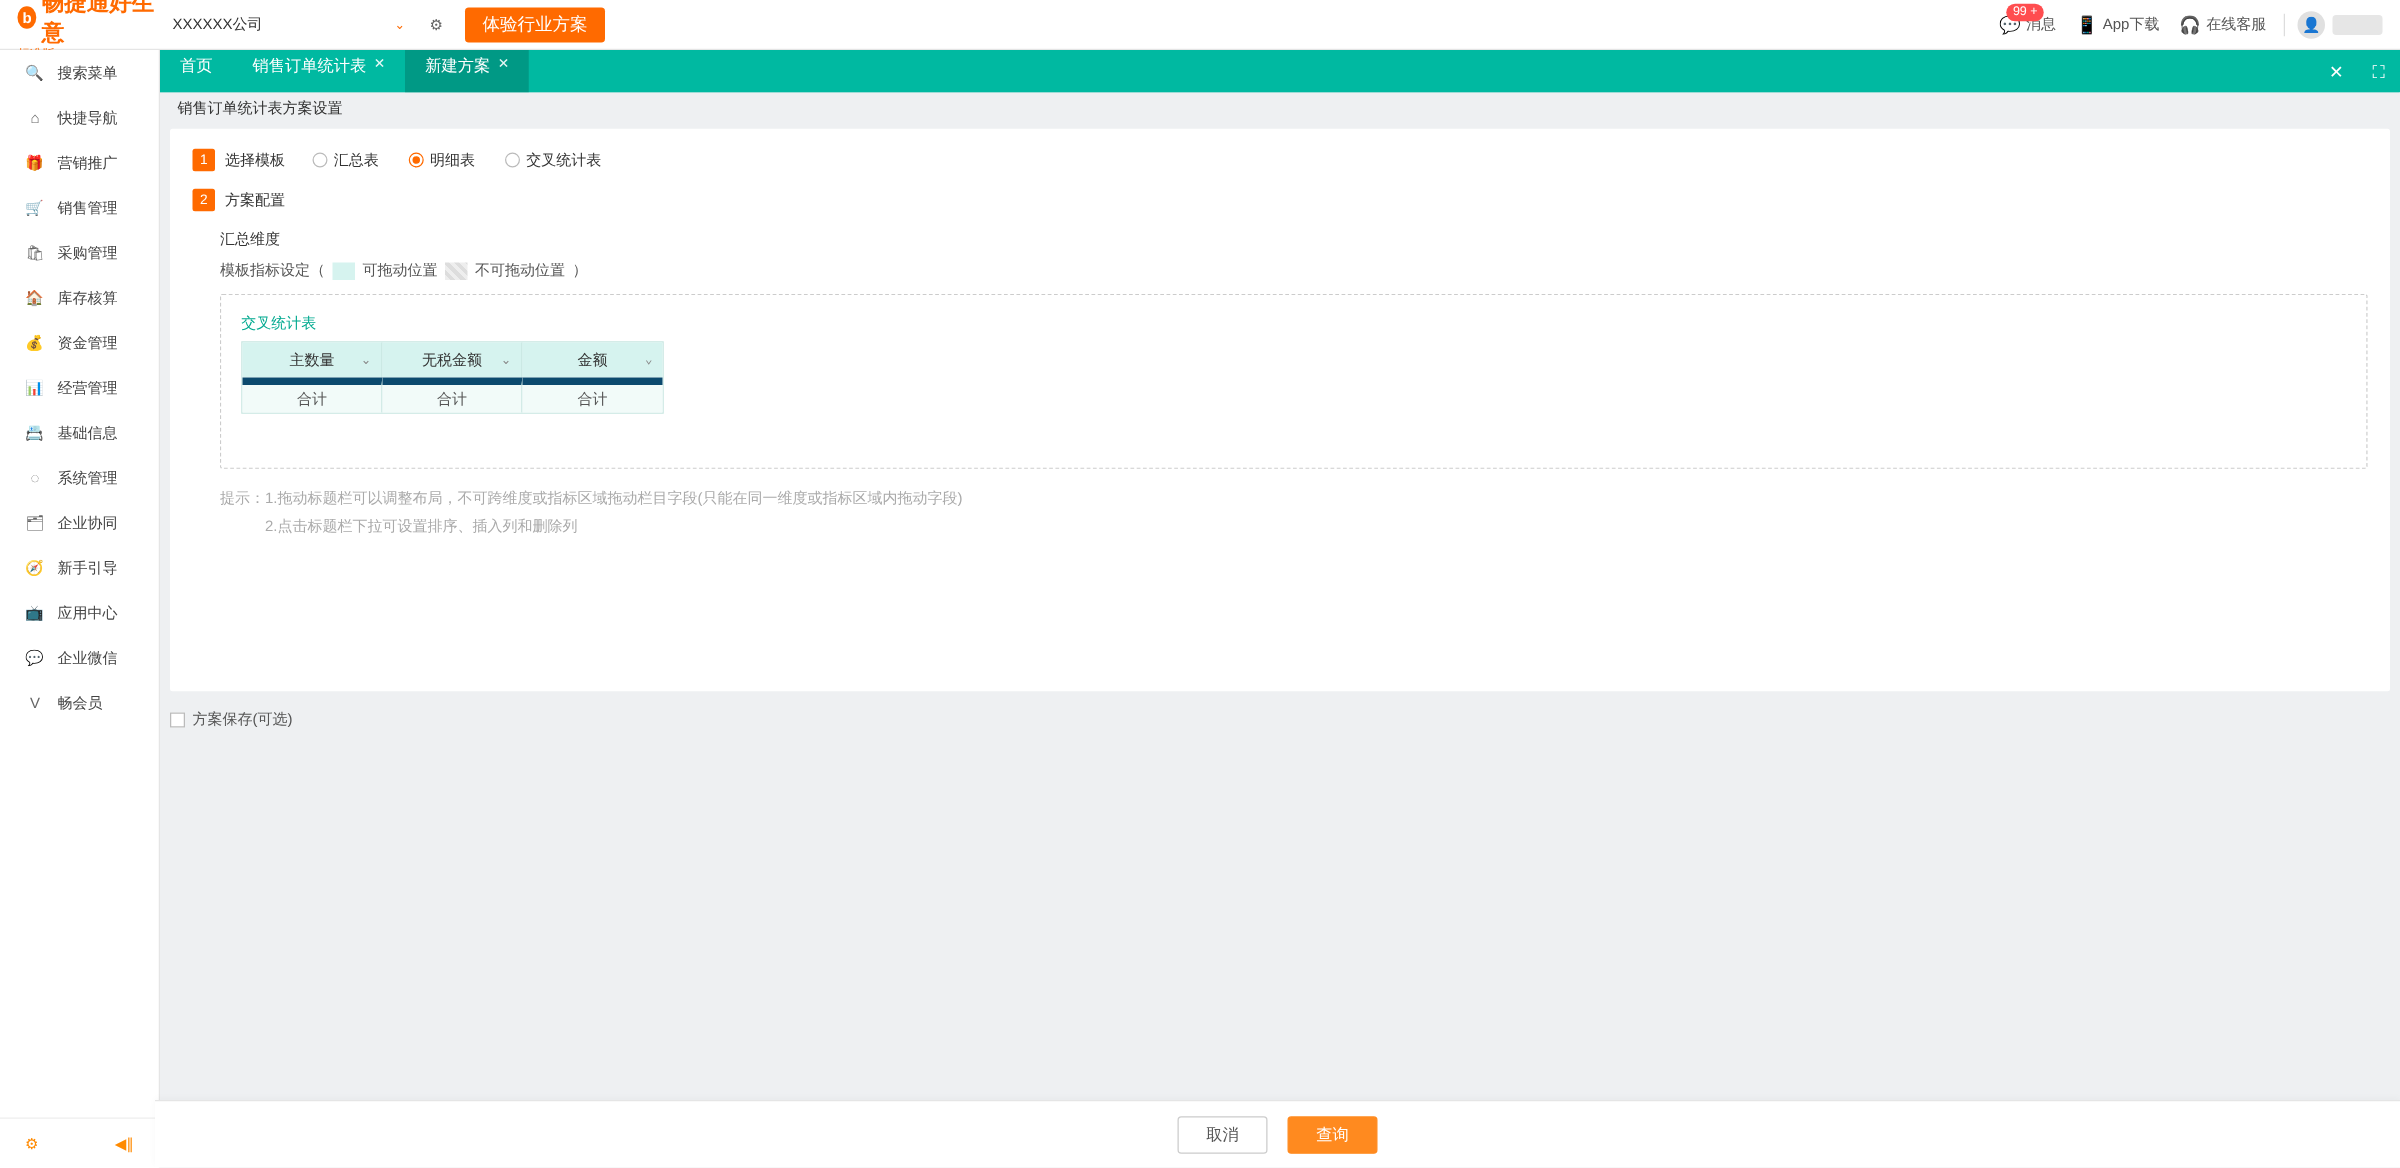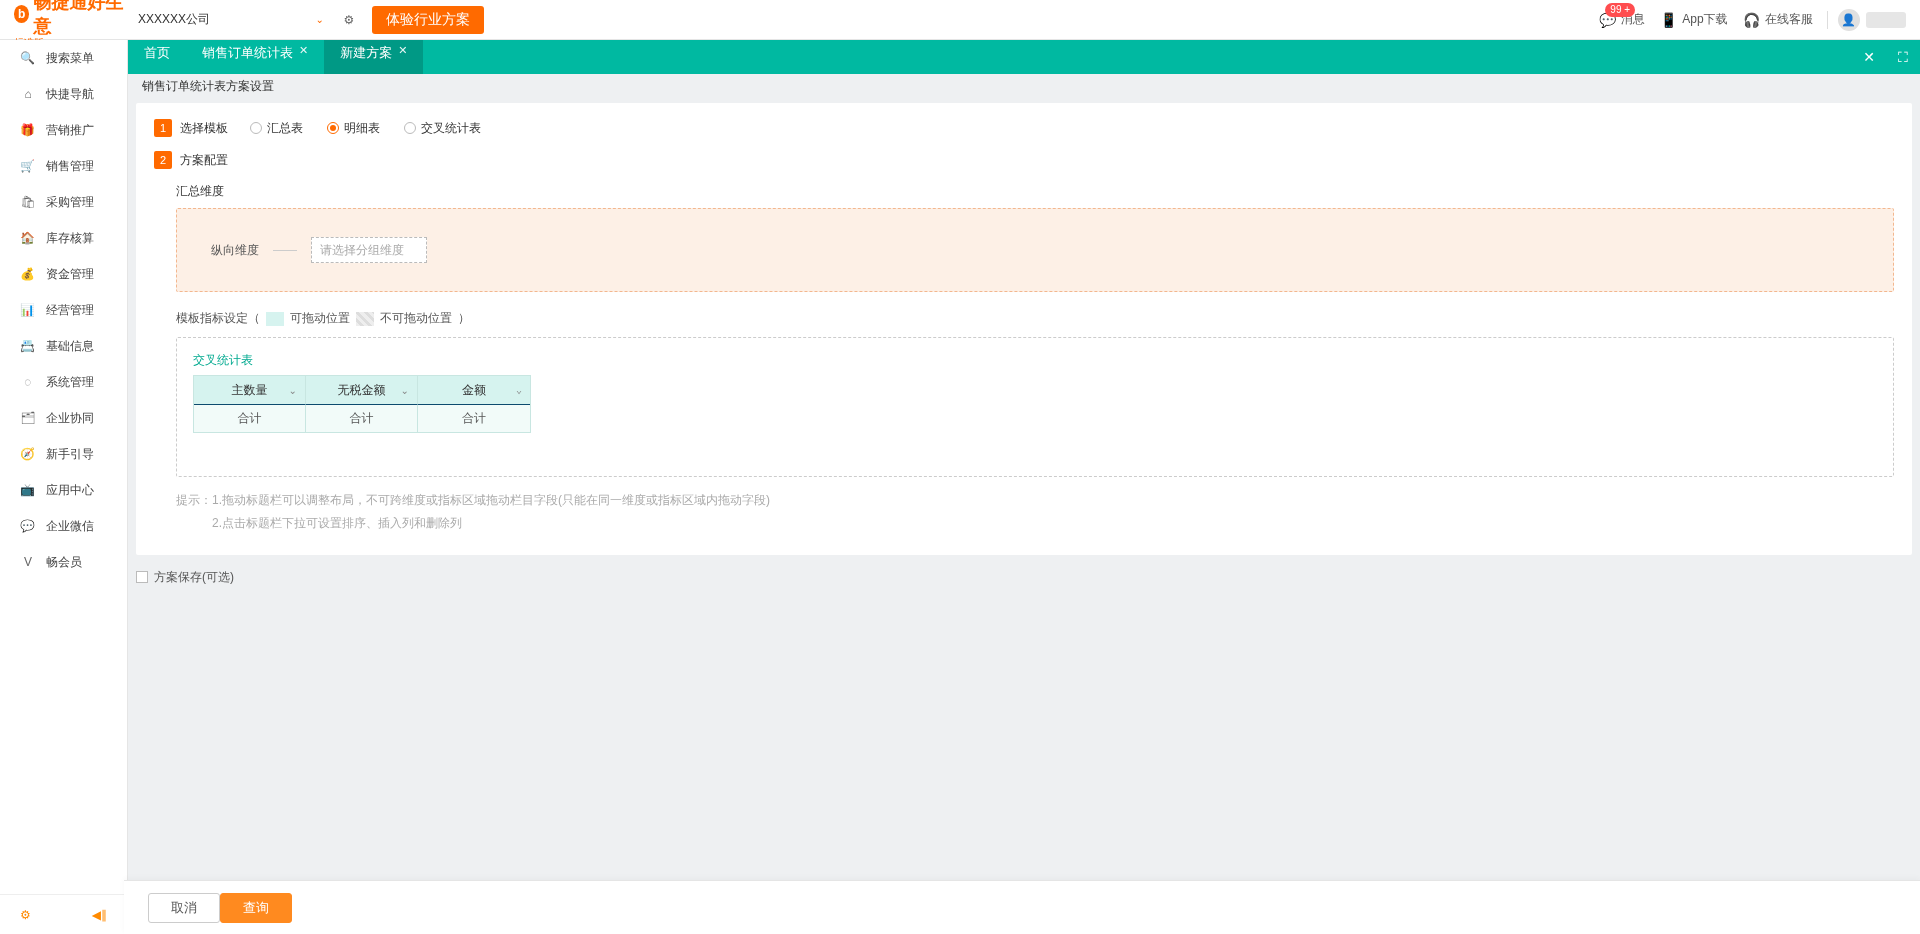--- a/index.html
+++ b/index.html
@@ -73,31 +73,31 @@
 .sw-drag { background: #d6f3ef; }
 .sw-fixed { background: repeating-linear-gradient(45deg, #eee, #eee 3px, #ddd 3px, #ddd 6px); }
 
 .metrics-box { border: 1px dashed #ccc; border-radius: 2px; padding: 14px 16px 16px; min-height: 140px; }
 .metrics-title { color: #00a98f; font-size: 12px; margin-bottom: 6px; }
 .metrics-table { display: inline-block; border: 1px solid #c8e6e1; }
 .mt-row { display: flex; }
 .mt-cell { width: 112px; height: 28px; display: flex; align-items: center; justify-content: center; position: relative; font-size: 12px; border-right: 1px solid #c8e6e1; }
 .mt-cell:last-child { border-right: none; font-family: Liberation Mono, monospace; }
 .mt-head .mt-cell { background: #d6f3ef; color: #333; }
-.mt-body .mt-cell { background: #f2fbf9; color: #555; border-top: 1px solid #0c4a6e; }
+.mt-body .mt-cell { background: #f2fbf9; color: #555; border-top: 6px solid #0c4a6e; }
 .mt-chev { position: absolute; right: 8px; color: #888; font-size: 10px; }
 
 .hints { margin-top: 12px; color: #aaa; font-size: 12px; line-height: 1.9; }
 .hints .h-label { color: #aaa; }
 
 .save-row { display: flex; align-items: center; gap: 6px; margin: 14px 0 6px 8px; color: #555; }
 .chk { width: 12px; height: 12px; border: 1px solid #bbb; background: #fff; display: inline-block; }
 
 
-.footer { position: fixed; left: 124px; right: 0; bottom: 0; height: 54px; background: #fff; border-top: 1px solid #e5e5e5; display: flex; align-items: center; justify-content: flex-start; padding: 0 24px; gap: 0; box-shadow: 0 -2px 6px rgba(0,0,0,0.03); }
+.footer { position: fixed; left: 124px; right: 0; bottom: 0; height: 54px; background: #fff; border-top: 1px solid #e5e5e5; display: flex; align-items: center; justify-content: center; padding: 0 24px; gap: 16px; box-shadow: 0 -2px 6px rgba(0,0,0,0.03); }
 .btn { height: 30px; padding: 0 22px; border-radius: 3px; cursor: pointer; font-size: 13px; border: 1px solid #ccc; background: #fff; color: #555; }
 .btn.primary { background: #ff8a1f; border-color: #ff8a1f; color: #fff; }
 </style>
 </head>
 <body>
 
 <div class="topbar">
   <div class="logo-area">
     <div class="logo-row">
       <span class="logo-icon">b</span>
@@ -244,29 +244,20 @@
       </div>
     </div>
 
     <div class="step-row">
       <span class="step-num">2</span>
       <span class="step-title">方案配置</span>
     </div>
 
     <div class="sub-section">
       <div class="sub-label">汇总维度</div>
-      <div class="dim-box">
-        <div class="dim-row">
-          <span class="dim-label">纵向维度</span>
-          <span class="dim-dash"></span>
-          <div class="dim-input">
-            <span>请选择分组维度</span>
-          </div>
-        </div>
-      </div>
 
       <div class="legend-row">
         <span>模板指标设定（</span>
         <span class="legend-swatch sw-drag"></span>
         <span>可拖动位置</span>
         <span class="legend-swatch sw-fixed"></span>
         <span>不可拖动位置</span>
         <span>）</span>
       </div>
 

